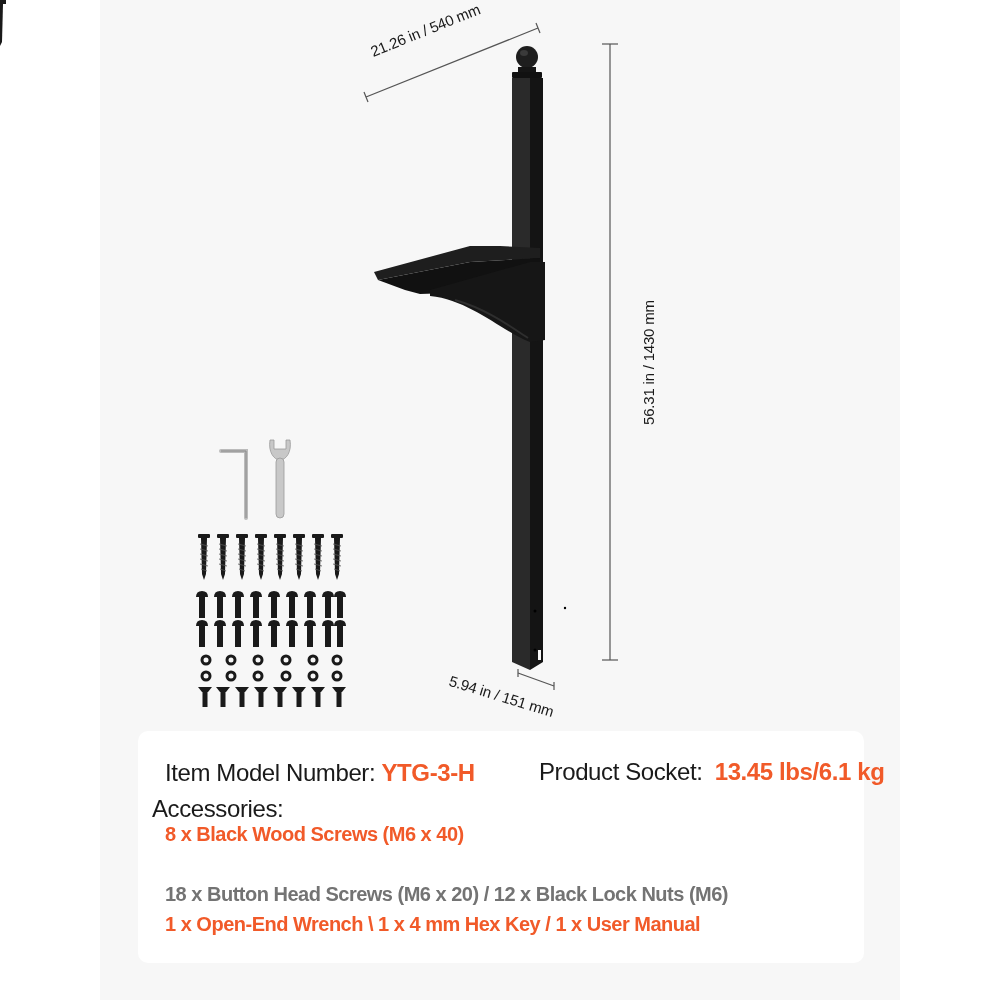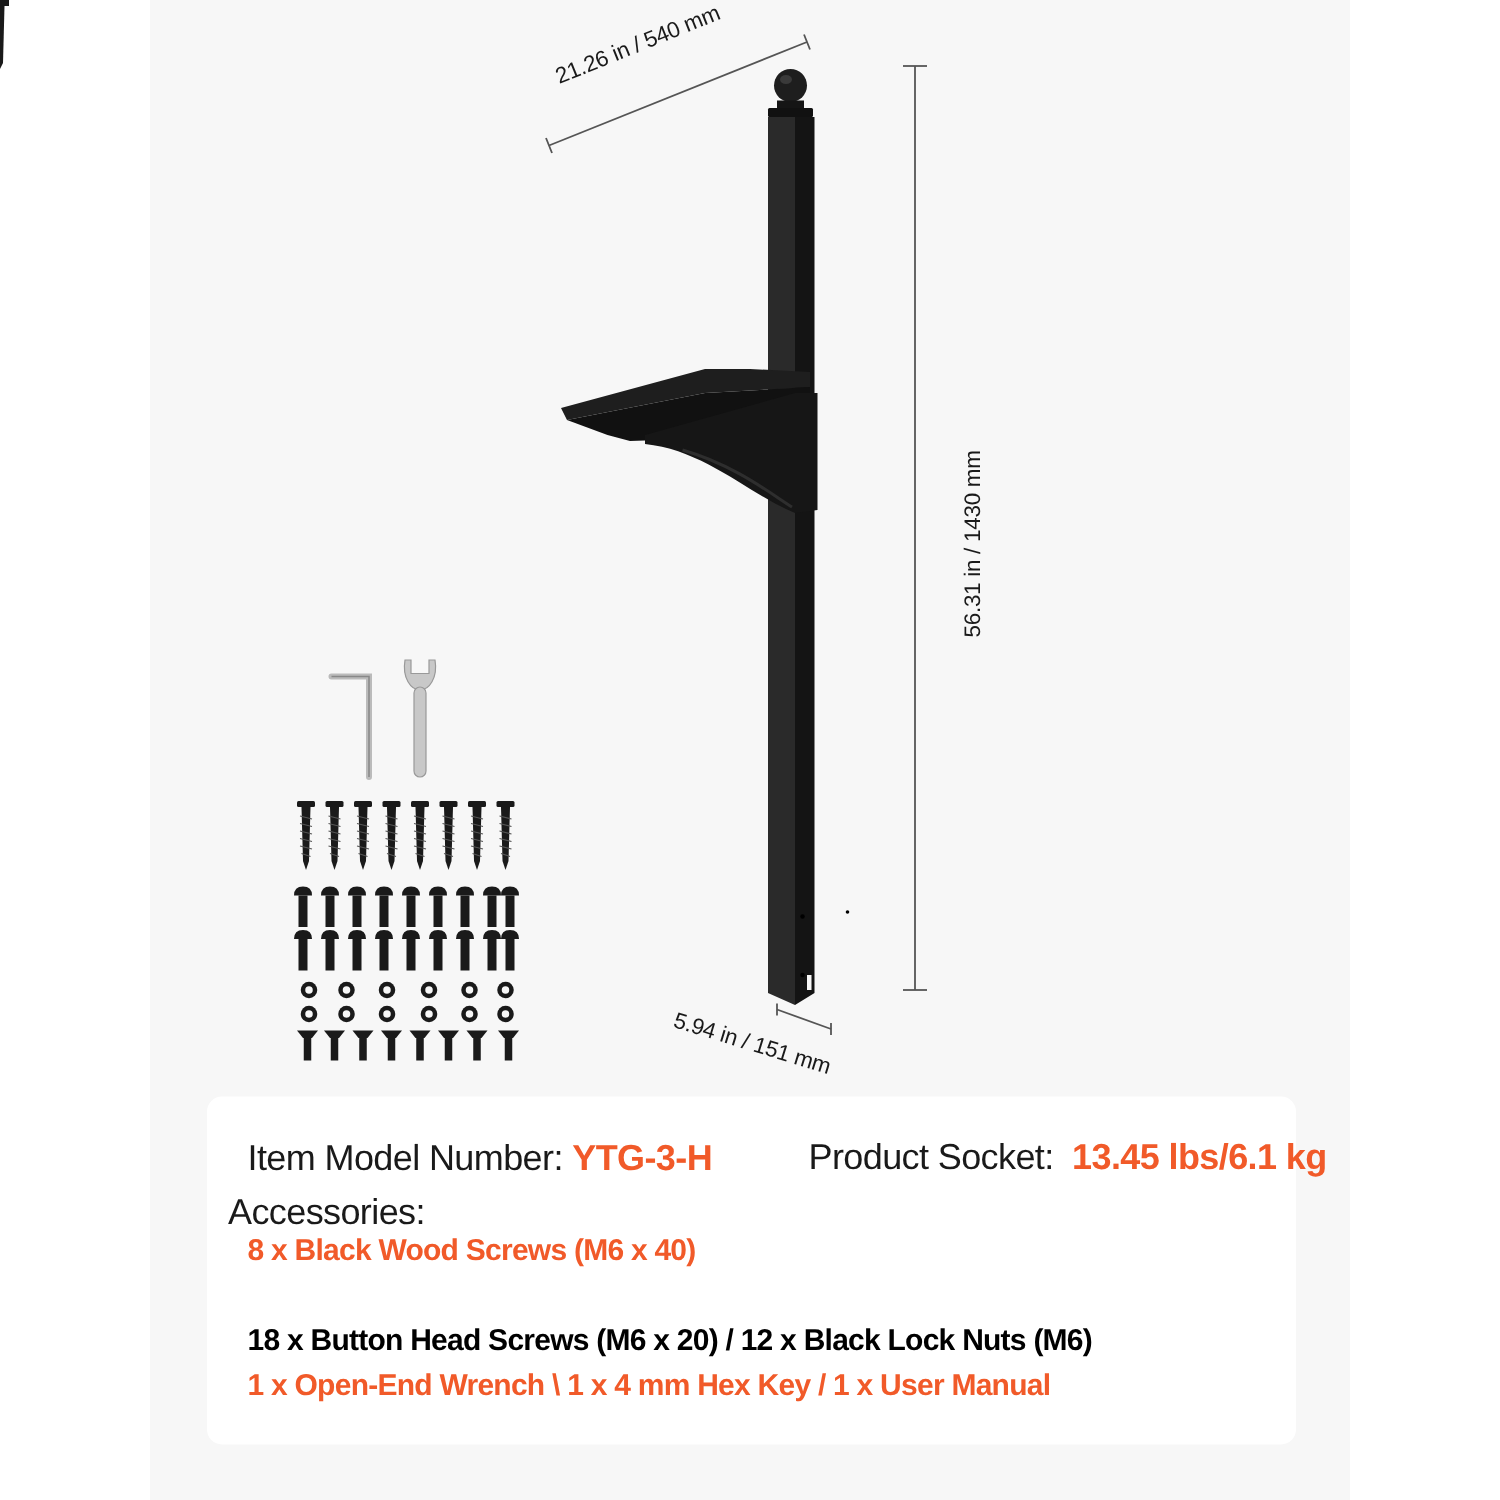--- a/index.html
+++ b/index.html
@@ -167,15 +167,15 @@
   <div class="row" style="left:27px;top:28px;">
     <span class="lbl">Item Model Number:</span>
     <span class="val" style="color:#f15a29;">YTG-3-H</span>
   </div>
   <div class="row" style="left:401px;top:27px;">
     <span class="lbl">Product Socket:</span>
     <span class="val" style="color:#f15a29;margin-left:6px;">13.45 lbs/6.1 kg</span>
   </div>
   <div class="row lbl" style="left:14px;top:64px;">Accessories:</div>
   <div class="acc" style="top:92px;color:#f15a29;">8 x Black Wood Screws (M6 x 40)</div>
-  <div class="acc" style="top:152px;color:#000000;">18 x Button Head Screws (M6 x 20) / 12 x Black Lock Nuts (M6)</div>
+  <div class="acc" style="top:152px;color:#737373;">18 x Button Head Screws (M6 x 20) / 12 x Black Lock Nuts (M6)</div>
   <div class="acc" style="top:182px;color:#f15a29;text-align:center;">1 x Open-End Wrench \ 1 x 4 mm Hex Key / 1 x User Manual</div>
 </div>
 
 </body></html>

